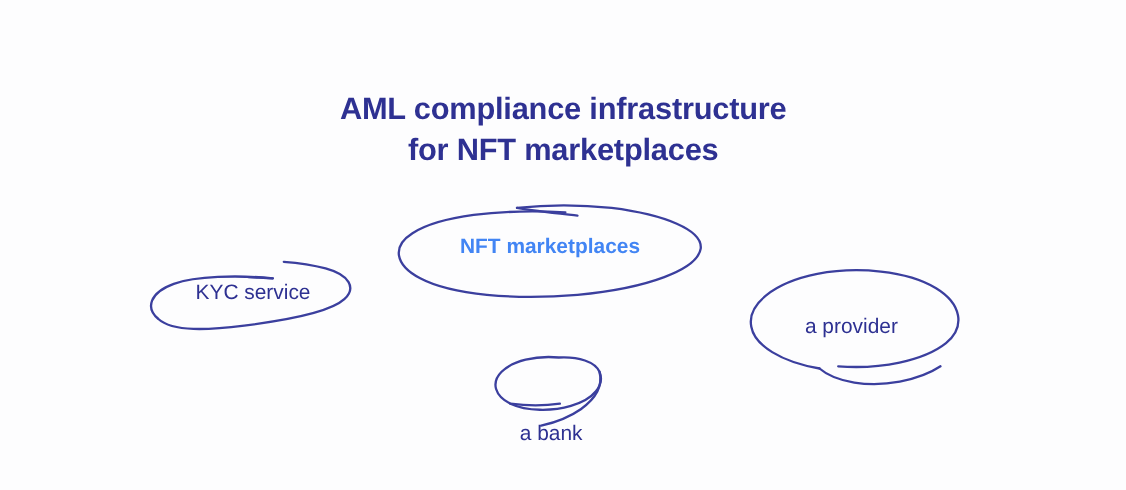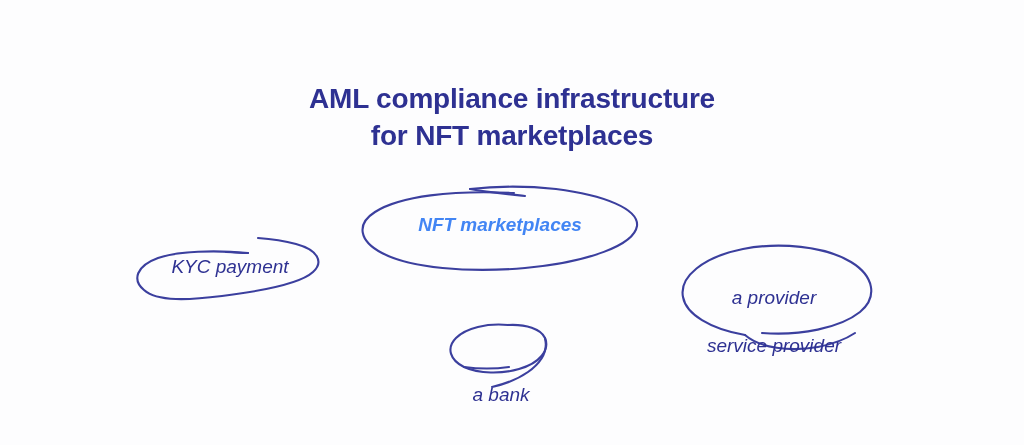--- a/index.html
+++ b/index.html
@@ -55,21 +55,20 @@
 
   
   .node-label {
     position: absolute;
     text-align: center;
     color: #2e3192;
     font-size: 19px;
     line-height: 24px;
     white-space: pre-line;
     pointer-events: none;
-    font-style: italic;
   }
   .node-label.accent {
     color: #4285f4;
     font-weight: bold;
     font-size: 19px;
   }
 
   
   .lbl-kyc {
     left: 140px;
@@ -154,24 +153,23 @@
                  C 703 257, 679 277, 683 297
                  C 686 314, 710 329, 745 335"></path>
 
         <path d="M 745 335 C 760 348, 790 352, 818 347
                  C 833 344, 846 339, 855 333"></path>
 
       </g>
     </svg>
   </div>
 
-  <div class="node-label lbl-kyc">KYC payment</div>
+  <div class="node-label lbl-kyc">KYC service</div>
 
   <div class="node-label accent lbl-nft">NFT marketplaces</div>
 
   <div class="node-label lbl-bank">a bank</div>
 
   <div class="node-label lbl-psp">
     <span class="line">a provider</span><br>
-    <span class="line">service provider</span>
   </div>
 
 </div>
 
 </body></html>

